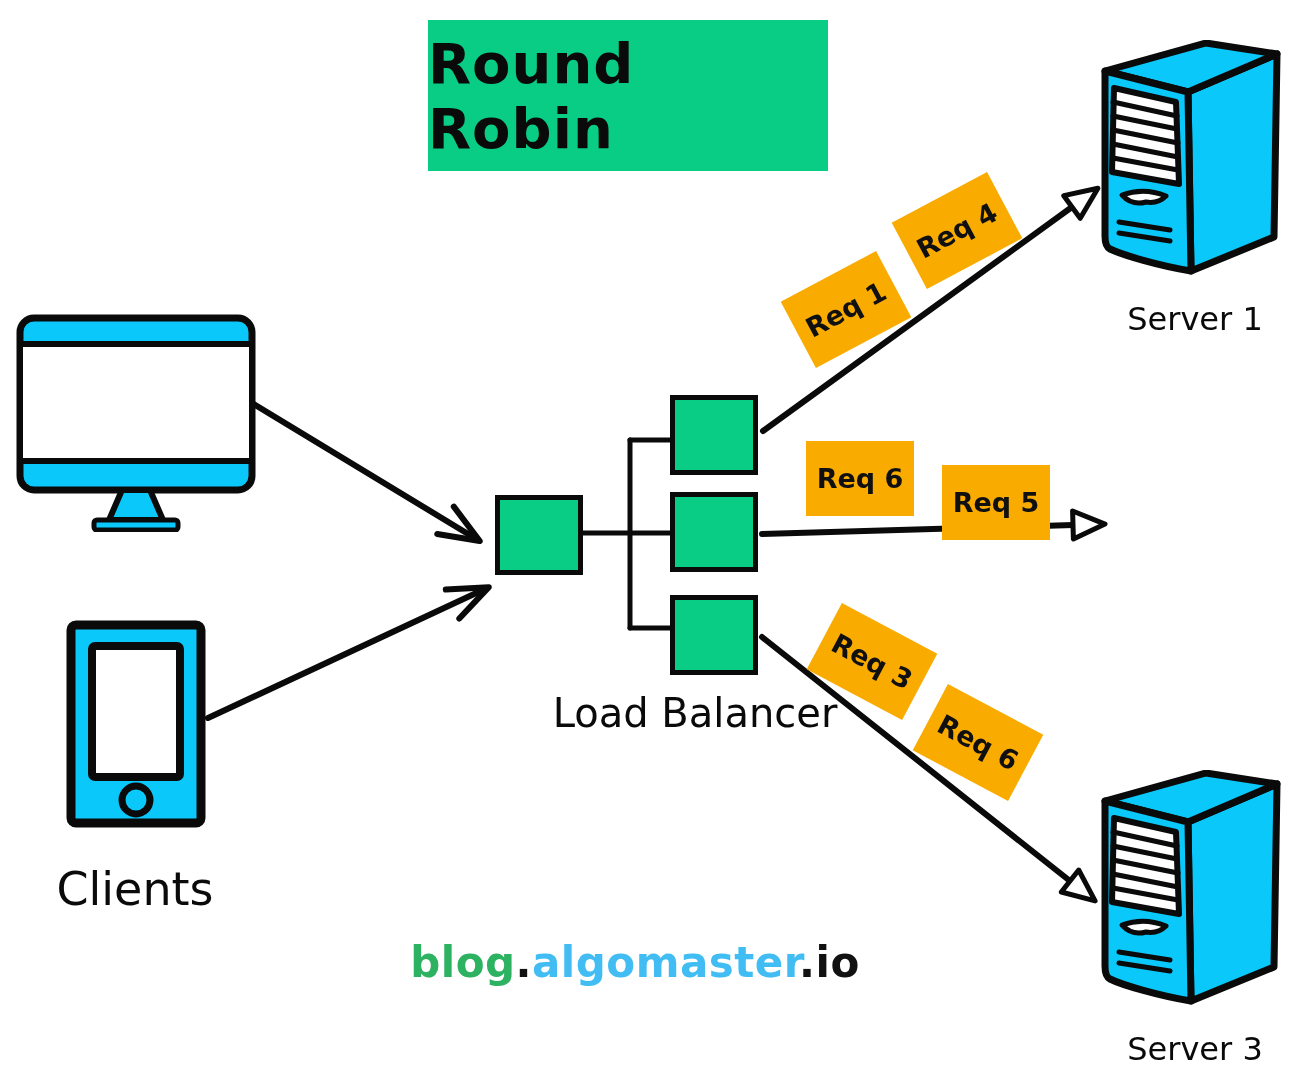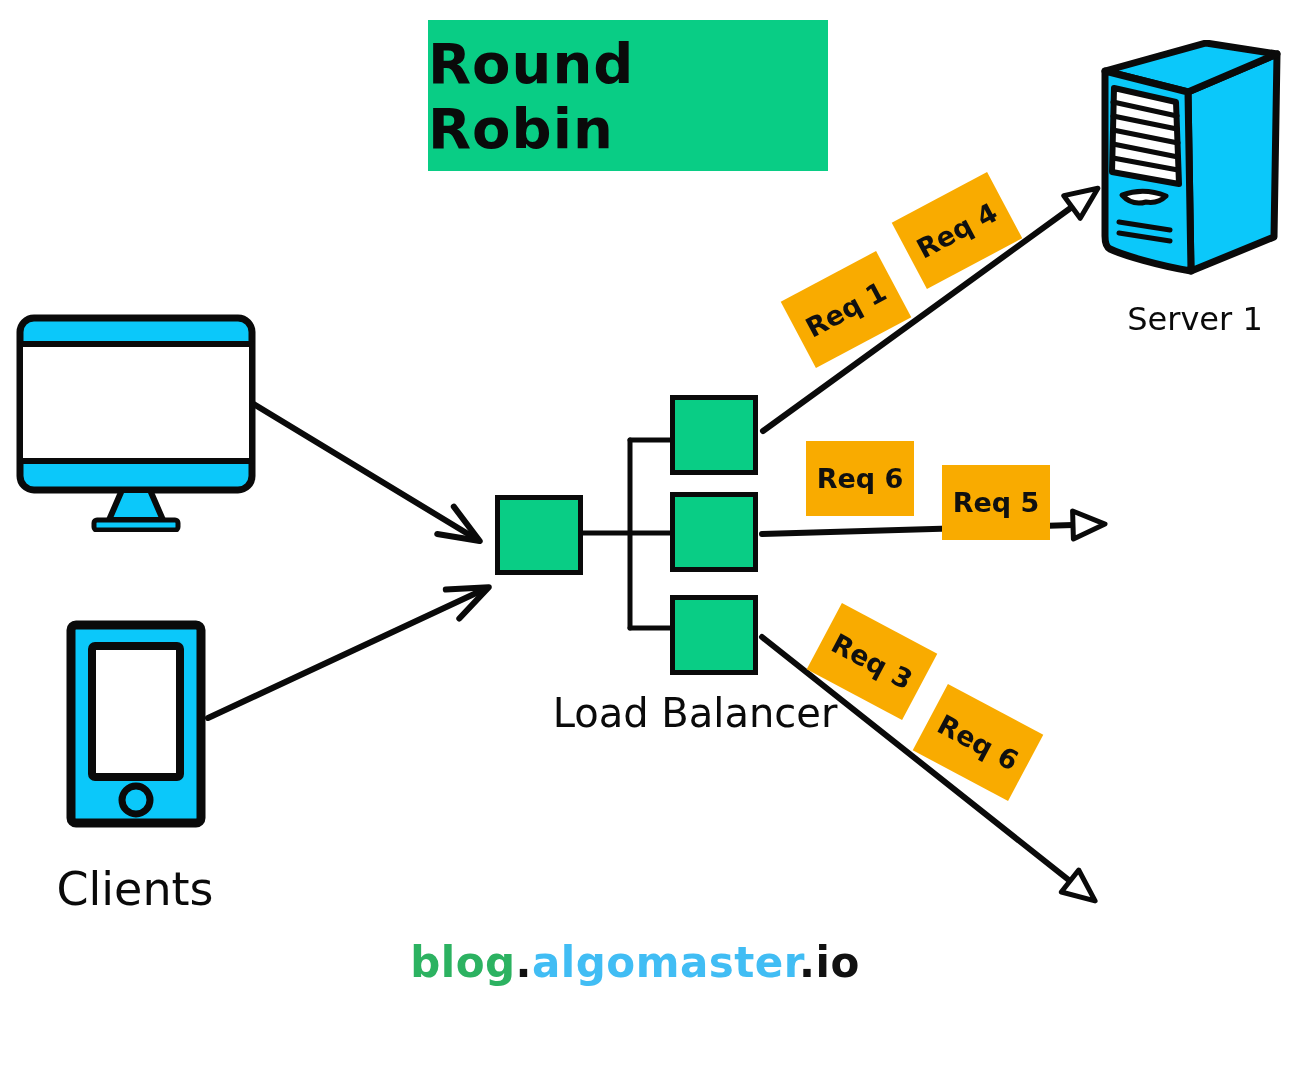--- a/index.html
+++ b/index.html
@@ -134,18 +134,30 @@
       <path d="M5,31 L88,52 L91,231 C60,226 22,215 10,209 C6,207 5,203 5,196 Z" class="fill-cyan stroke" stroke-width="7"></path>
       <polygon points="14,48 76,62 79,144 12,132" class="fill-white stroke" stroke-width="6"></polygon>
       <path d="M13,62 L77,76 M13,76 L77,89 M13,90 L78,103 M13,104 L78,117 M13,118 L78,130" class="fill-none stroke" stroke-width="5"></path>
       <path d="M22,155 Q44,147 66,156 Q58,164 46,162 Q32,166 22,155 Z" class="fill-white stroke" stroke-width="5"></path>
       <path d="M19,182 L70,190 M19,193 L70,201" class="fill-none stroke" stroke-width="5"></path>
     </svg>
     <div class="server-label">Server 1</div>
   </div>
 
 
+  <div class="server" style="left:1100px;top:770px">
+    <svg width="190" height="250" viewBox="0 0 190 250">
+      <polygon points="88,52 177,14 174,197 91,231" class="fill-cyan stroke" stroke-width="7"></polygon>
+      <polygon points="5,31 106,3 177,14 88,52" class="fill-cyan stroke" stroke-width="7"></polygon>
+      <path d="M5,31 L88,52 L91,231 C60,226 22,215 10,209 C6,207 5,203 5,196 Z" class="fill-cyan stroke" stroke-width="7"></path>
+      <polygon points="14,48 76,62 79,144 12,132" class="fill-white stroke" stroke-width="6"></polygon>
+      <path d="M13,62 L77,76 M13,76 L77,89 M13,90 L78,103 M13,104 L78,117 M13,118 L78,130" class="fill-none stroke" stroke-width="5"></path>
+      <path d="M22,155 Q44,147 66,156 Q58,164 46,162 Q32,166 22,155 Z" class="fill-white stroke" stroke-width="5"></path>
+      <path d="M19,182 L70,190 M19,193 L70,201" class="fill-none stroke" stroke-width="5"></path>
+    </svg>
+    <div class="server-label">Server 3</div>
+  </div>
 
   <div class="branding">
     <span class="brand-prefix">blog</span><span class="brand-dot">.</span><span class="brand-name">algomaster</span><span class="brand-dot">.</span><span class="brand-suffix">io</span>
   </div>
 
 </div>
 
 </body></html>

